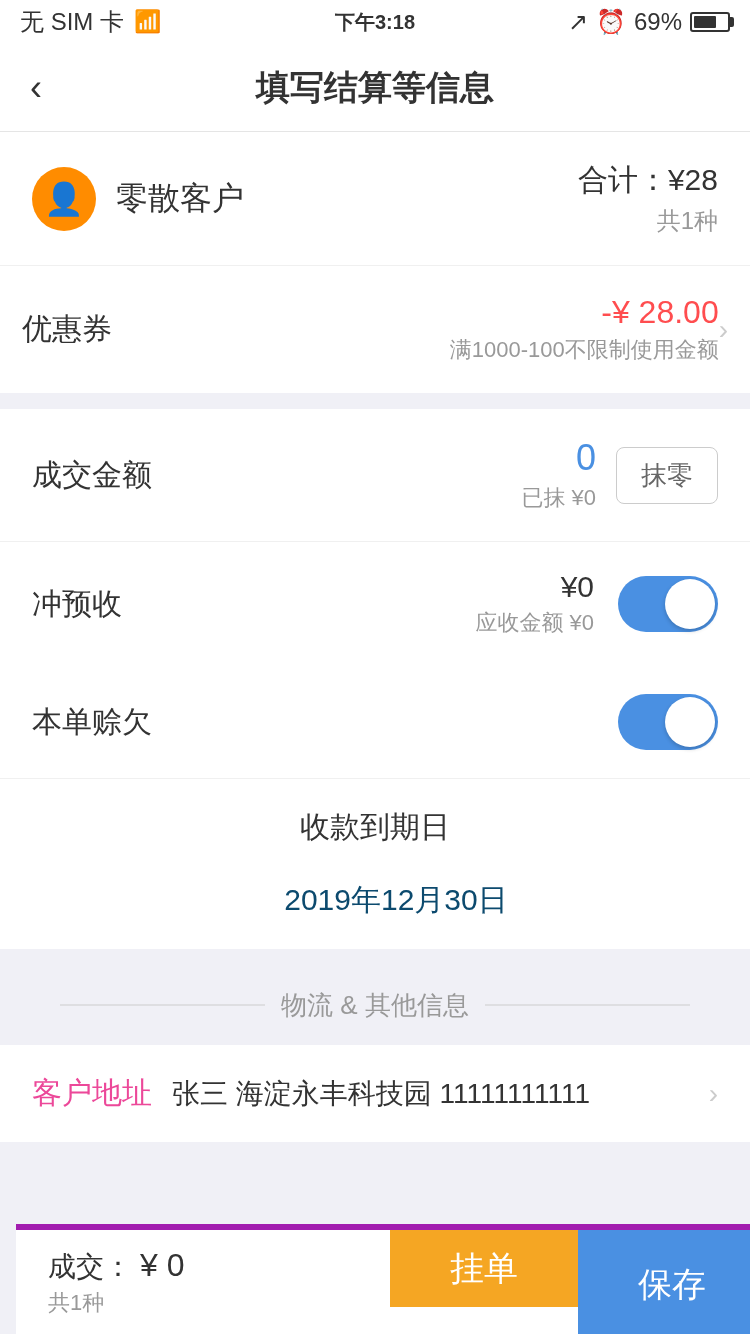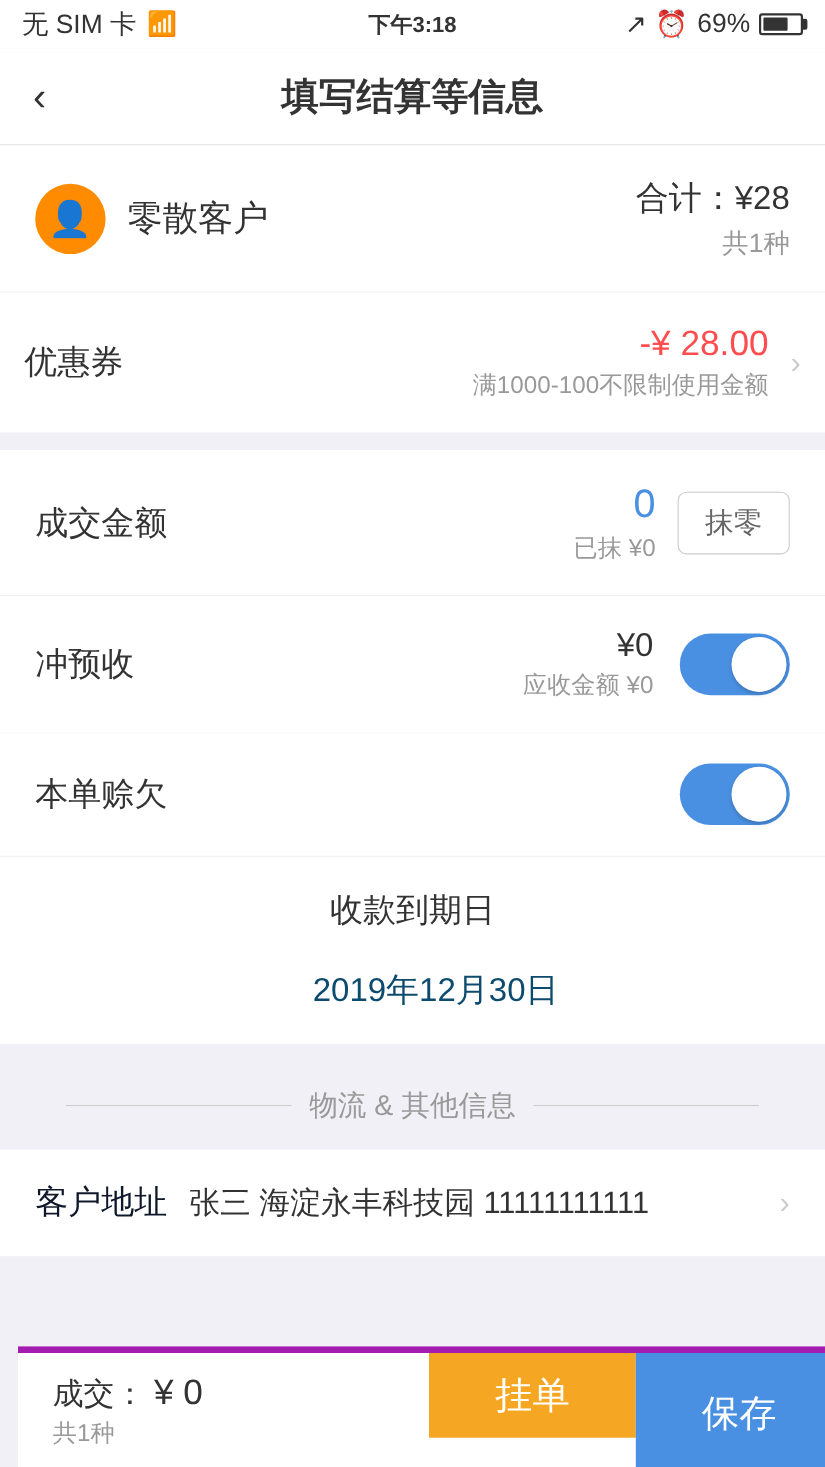--- a/index.html
+++ b/index.html
@@ -102,21 +102,21 @@
     
     .coupon-row {
       background: #fff;
       padding: 28px 22px;
       display: flex;
       align-items: center;
       justify-content: space-between;
       border-top: 1px solid #f0f0f0;
     }
     .coupon-label { font-size: 30px; color: #333; }
-    .coupon-right { display: flex; align-items: center; gap: 20px; }
+    .coupon-right { display: flex; align-items: center; gap: 0; }
     .coupon-value-wrap { text-align: right; }
     .coupon-amount { font-size: 32px; color: #ff4d4f; font-weight: 500; }
     .coupon-desc { font-size: 22px; color: #999; margin-top: 4px; }
     .chevron-right { font-size: 28px; color: #ccc; }
 
     
     .transaction-section { background: #fff; }
     .transaction-row {
       padding: 28px 32px;
       display: flex;
@@ -214,21 +214,21 @@
     }
 
     
     .address-section { background: #fff; margin-bottom: 16px; }
     .address-row {
       padding: 28px 32px;
       display: flex;
       align-items: center;
       justify-content: space-between;
     }
-    .address-label { font-size: 30px; color: #0f172a; min-width: 120px; }
+    .address-label { font-size: 30px; color: #ec4899; min-width: 120px; }
     .address-value { font-size: 28px; color: #333; flex: 1; margin-left: 20px; }
     .address-chevron { font-size: 28px; color: #ccc; }
 
     
     .bottom-bar {
       position: fixed;
       bottom: 0; left: 16px; width: 750px;
       height: 110px;
       display: flex;
       background: #fff;

